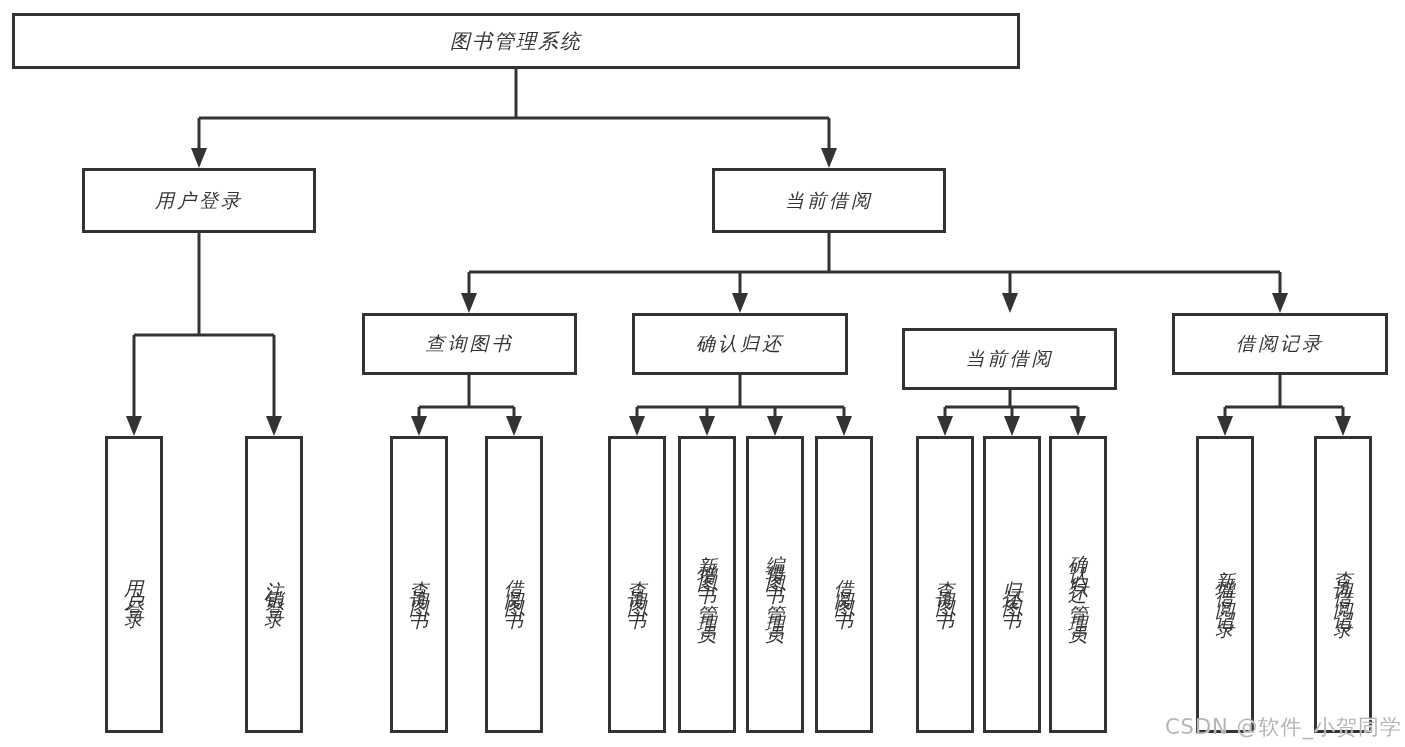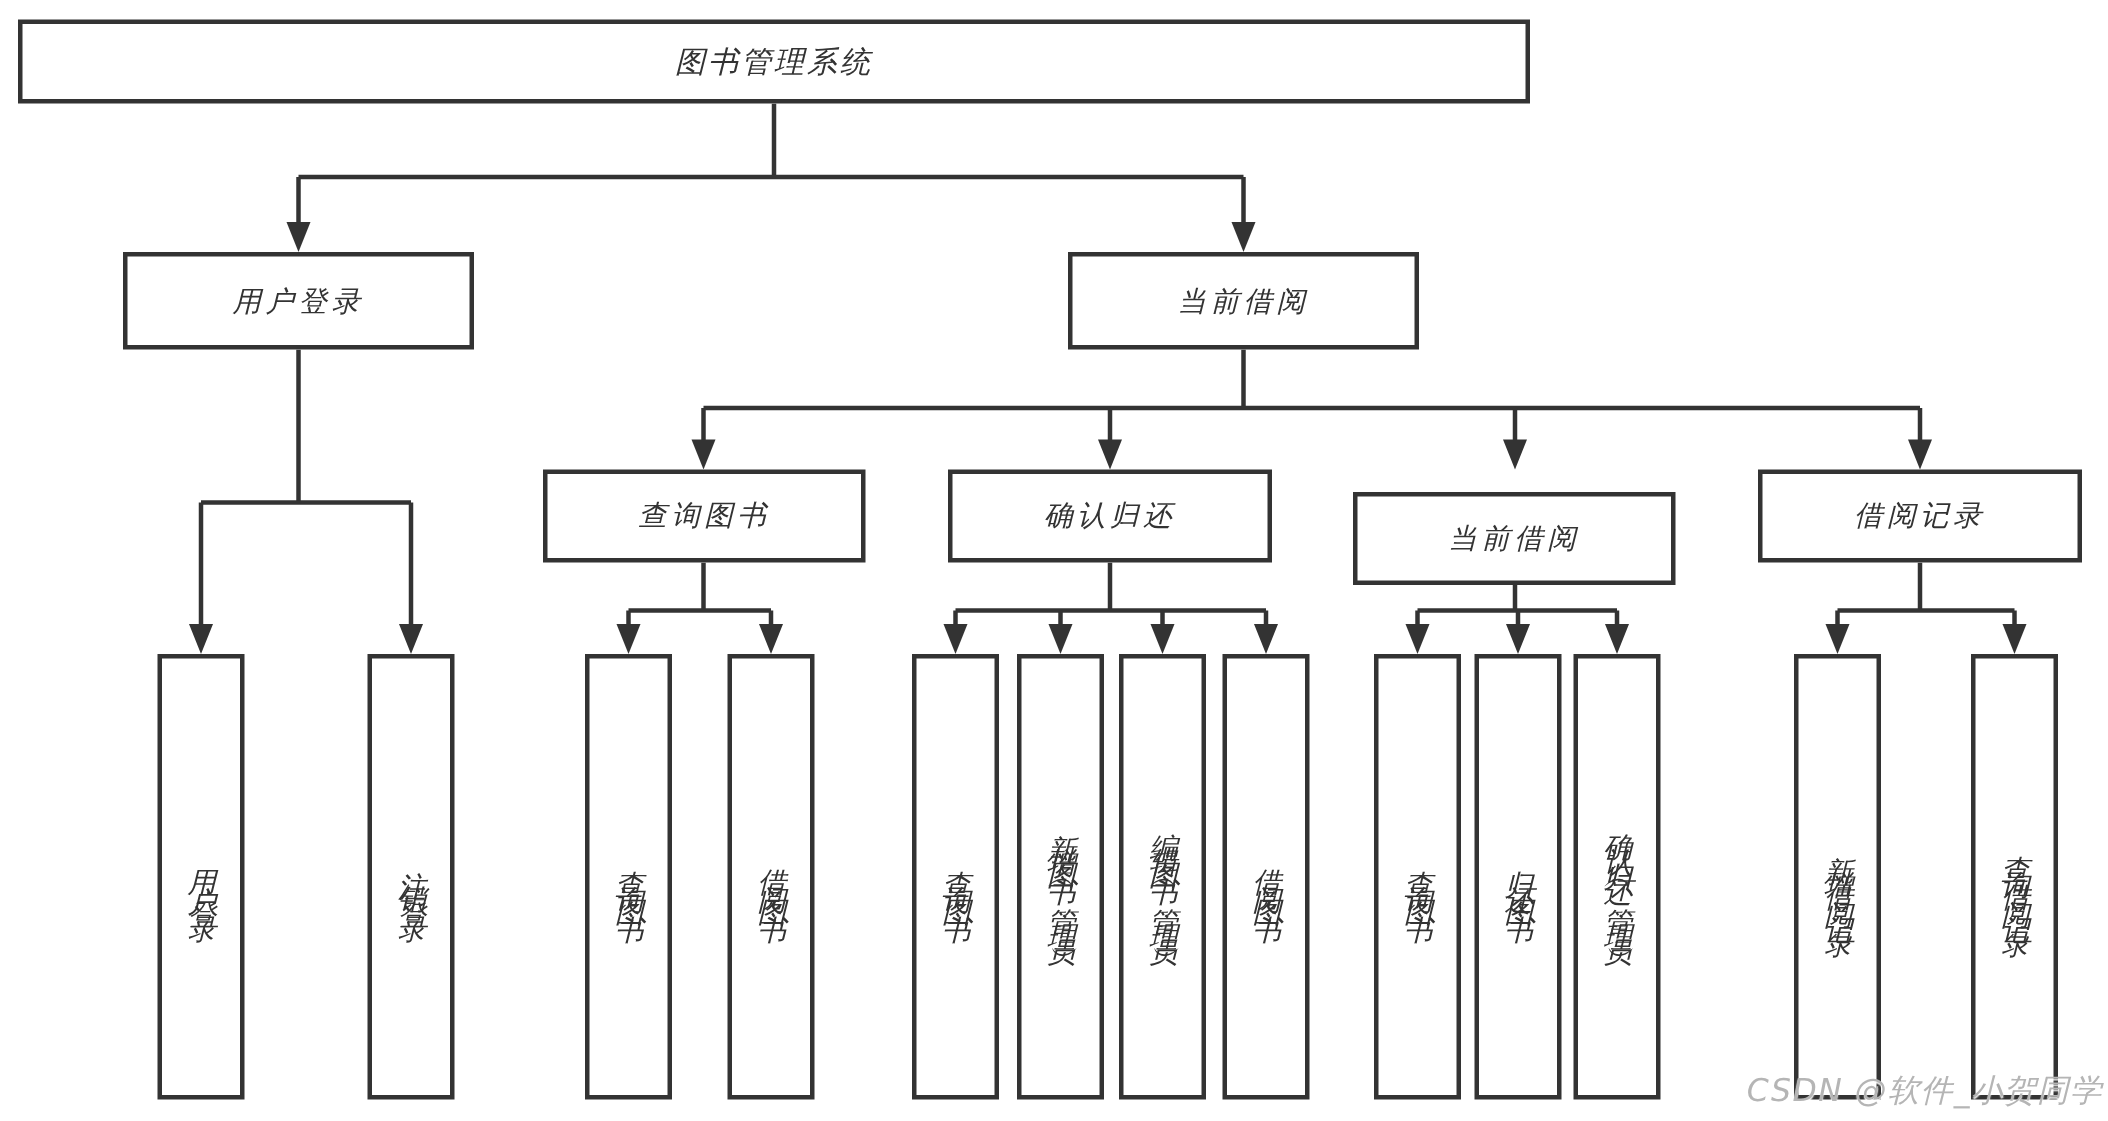--- a/index.html
+++ b/index.html
@@ -56,21 +56,20 @@
   .watermark{
     position:absolute;
     right:3px;
     bottom:6px;
     z-index:2;
     font-size:21px;
     color:var(--wm);
     letter-spacing:1px;
     text-shadow:0 1px 1px #ffffff;
     white-space:nowrap;
-    font-style:italic;
   }
 </style>
 </head>
 <body>
 
 <div id="canvas">
 
   <svg id="connectors" viewBox="0 0 1405 747" xmlns="http://www.w3.org/2000/svg">
       <g>
         <line x1="516" y1="69" x2="516" y2="118" stroke="#333333" stroke-width="3"></line>

